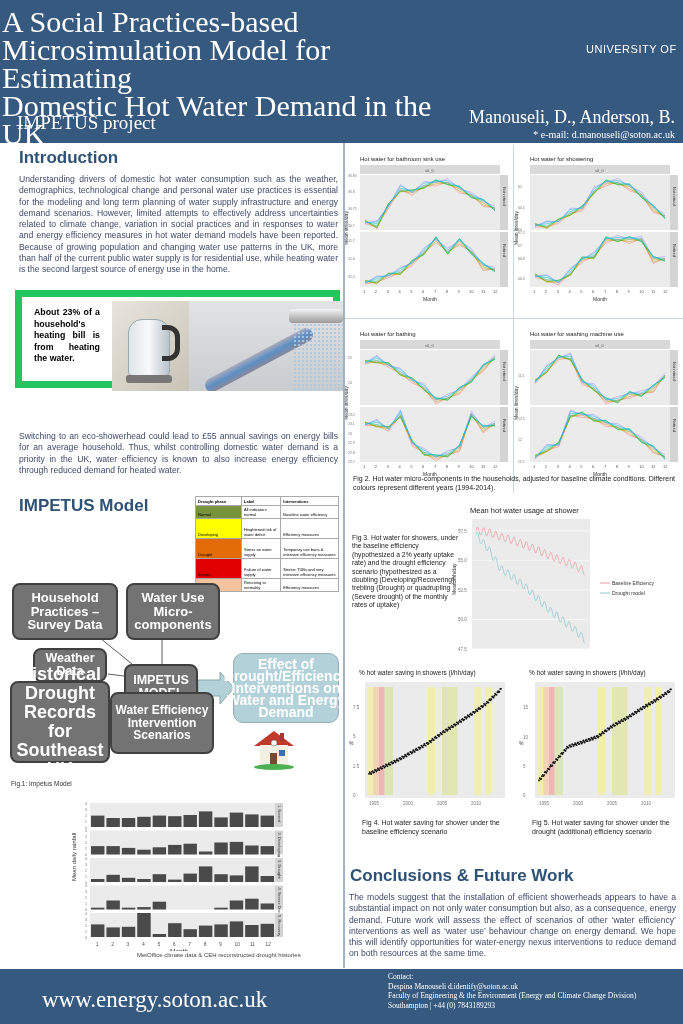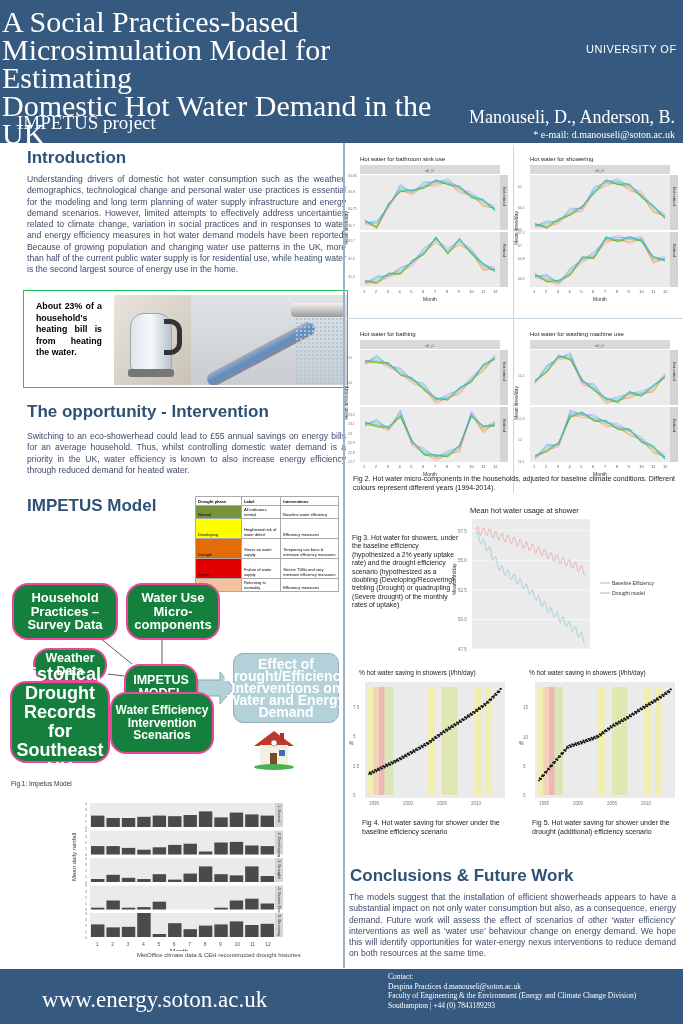--- a/index.html
+++ b/index.html
@@ -4,37 +4,37 @@
 <style>
 *{box-sizing:border-box;margin:0;padding:0}
 body{width:683px;height:1024px;position:relative;background:#fff;font-family:"Liberation Sans",sans-serif;overflow:hidden}
 .header{position:absolute;left:0;top:0;width:683px;height:143px;background:#36597f;color:#fff}
 .title{position:absolute;left:2px;top:8px;font-family:"Liberation Serif",serif;font-size:30px;line-height:28px;width:440px}
 .uni-small{position:absolute;left:586px;top:43px;font-size:11px;letter-spacing:.5px}
 .uni-big{position:absolute;left:486px;top:52px;font-size:33px;letter-spacing:-1px}
 .project{position:absolute;left:17px;top:112px;font-family:"Liberation Serif",serif;font-size:19px}
 .authors{position:absolute;right:8px;top:107px;font-family:"Liberation Serif",serif;font-size:18px}
 .email{position:absolute;right:8px;top:129px;font-family:"Liberation Serif",serif;font-size:10px}
-.leftcol{position:absolute;left:16px;top:143px;width:283px;height:825px}
+.leftcol{position:absolute;left:8px;top:143px;width:283px;height:825px}
 .rightcol{position:absolute;left:343px;top:143px;width:340px;height:825px;border-left:2px solid #9fb3c8}
 h2{color:#2e5276;font-size:17px;font-weight:bold;position:absolute}
 .para{position:absolute;color:#3d4a6a;font-size:8.6px;line-height:11.3px;text-align:justify}
-.imgbox{position:absolute;left:7px;top:290px;width:325px;height:98px;border:1px solid #22c55e}
+.imgbox{position:absolute;left:7px;top:290px;width:325px;height:98px;border:7px solid #22c55e}
 .fact{position:absolute;left:12px;top:10px;width:66px;font-size:8.8px;font-weight:bold;line-height:11.5px;text-align:justify}
 .kettle{position:absolute;left:90px;top:4px;width:78px;height:90px;background:linear-gradient(135deg,#e8e4dc,#c9c3b6);overflow:hidden}
 .kettle .body{position:absolute;left:16px;top:18px;width:42px;height:58px;border-radius:14px 14px 6px 6px;background:linear-gradient(90deg,#dfe5ea,#f7f9fb,#b9c3cc);border:1px solid #9aa}
 .kettle .handle{position:absolute;left:50px;top:24px;width:18px;height:36px;border:5px solid #333;border-left:none;border-radius:0 12px 12px 0}
 .kettle .base{position:absolute;left:14px;top:74px;width:46px;height:8px;background:#777;border-radius:3px}
 .shower{position:absolute;left:167px;top:4px;width:156px;height:90px;background:linear-gradient(180deg,#e1e3e5,#c9ccd0);overflow:hidden}
 .shower .pipe{position:absolute;left:10px;top:52px;width:120px;height:14px;background:linear-gradient(180deg,#aab,#5c8fc4,#889);transform:rotate(-28deg);border-radius:7px}
 .shower .head{position:absolute;left:100px;top:8px;width:54px;height:14px;background:linear-gradient(180deg,#f4f4f4,#999);border-radius:4px}
 .shower .spray{position:absolute;left:104px;top:22px;width:50px;height:68px;background:radial-gradient(circle,#a8c8e0 1px,transparent 1.5px) 0 0/4px 4px;opacity:.9}
 .drought{position:absolute;left:195px;top:496px;width:144px;font-size:4px;border-collapse:collapse}
 .drought td{border:1px solid #aaa;padding:1px 2px;height:9px;vertical-align:bottom}
-.node{position:absolute;background:#15803d;border:2px solid #ec4899;border-radius:16px;color:#fff;font-weight:bold;text-align:center;display:flex;align-items:center;justify-content:center;line-height:1.05}
+.node{position:absolute;background:#737373;border:2px solid #404040;border-radius:8px;color:#fff;font-weight:bold;text-align:center;display:flex;align-items:center;justify-content:center;line-height:1.05}
 .outnode{position:absolute;background:#b3d1d8;border:1px solid #9ab;border-radius:10px;color:#fff;font-weight:bold;text-align:center;display:flex;align-items:center;justify-content:center;font-size:14px;line-height:12px}
 .figcap{position:absolute;font-size:6.5px;color:#333}
 .caption{position:absolute;font-size:7px;color:#222;line-height:9px}
 .footer{position:absolute;left:0;top:969px;width:683px;height:55px;background:#36597f;color:#fff}
 .site{position:absolute;left:42px;top:18px;font-family:"Liberation Serif",serif;font-size:23px}
 .contact{position:absolute;left:388px;top:3px;font-family:"Liberation Serif",serif;font-size:7.5px;line-height:9.5px}
 svg text{font-family:"Liberation Sans",sans-serif}
 </style>
 </head>
 <body>
@@ -62,21 +62,20 @@
         <div class="handle"></div>
         <div class="base"></div>
     </div>
     <div class="shower">
       <div class="pipe"></div>
         <div class="head"></div>
         <div class="spray"></div>
     </div>
   </div>
 
-  <h2 style="left:11px;top:259px">The opportunity - Intervention</h2>
   <div class="para" style="left:11px;top:288px;width:319px">Switching to an eco-showerhead could lead to £55 annual savings on energy bills for an average household. Thus, whilst controlling domestic water demand is a priority in the UK, water efficiency is known to also increase energy efficiency through reduced demand for heated water.</div>
 
   <h2 style="left:11px;top:353px">IMPETUS Model</h2>
 </div>
 
 <table class="drought">
   <tbody>
       <tr style="height:8px">
     <td style="font-weight:bold">Drought phase</td>
     <td style="font-weight:bold">Label</td>
@@ -874,17 +873,17 @@
 <div class="caption" style="left:362px;top:818px;width:150px">Fig 4. Hot water saving for shower under the baseline efficiency scenario</div>
 <div class="caption" style="left:532px;top:818px;width:150px">Fig 5. Hot water saving for shower under the drought (additional) efficiency scenario</div>
 
 <h2 style="left:350px;top:866px">Conclusions &amp; Future Work</h2>
 <div class="para" style="left:349px;top:892px;width:327px">The models suggest that the installation of efficient showerheads appears to have a substantial impact on not only water consumption but also, as a consequence, energy demand. Future work will assess the effect of scenarios of other ‘water efficiency’ interventions as well as ‘water use’ behaviour change on energy demand. We hope this will identify opportunities for water-energy nexus interventions to reduce demand on both resources at the same time.</div>
 
 <div class="footer">
   <div class="site">www.energy.soton.ac.uk</div>
   <div class="contact">
     <div style="font-weight:normal">Contact:</div>
-    <div>Despina Practices d.manouseli@soton.ac.uk</div>
+    <div>Despina Manouseli d.identify@soton.ac.uk</div>
     <div style="width:270px">Faculty of Engineering &amp; the Environment (Energy and Climate Change Division)</div>
     <div>Southampton | +44 (0) 7843189293</div>
   </div>
 </div>
 
 </body></html>

